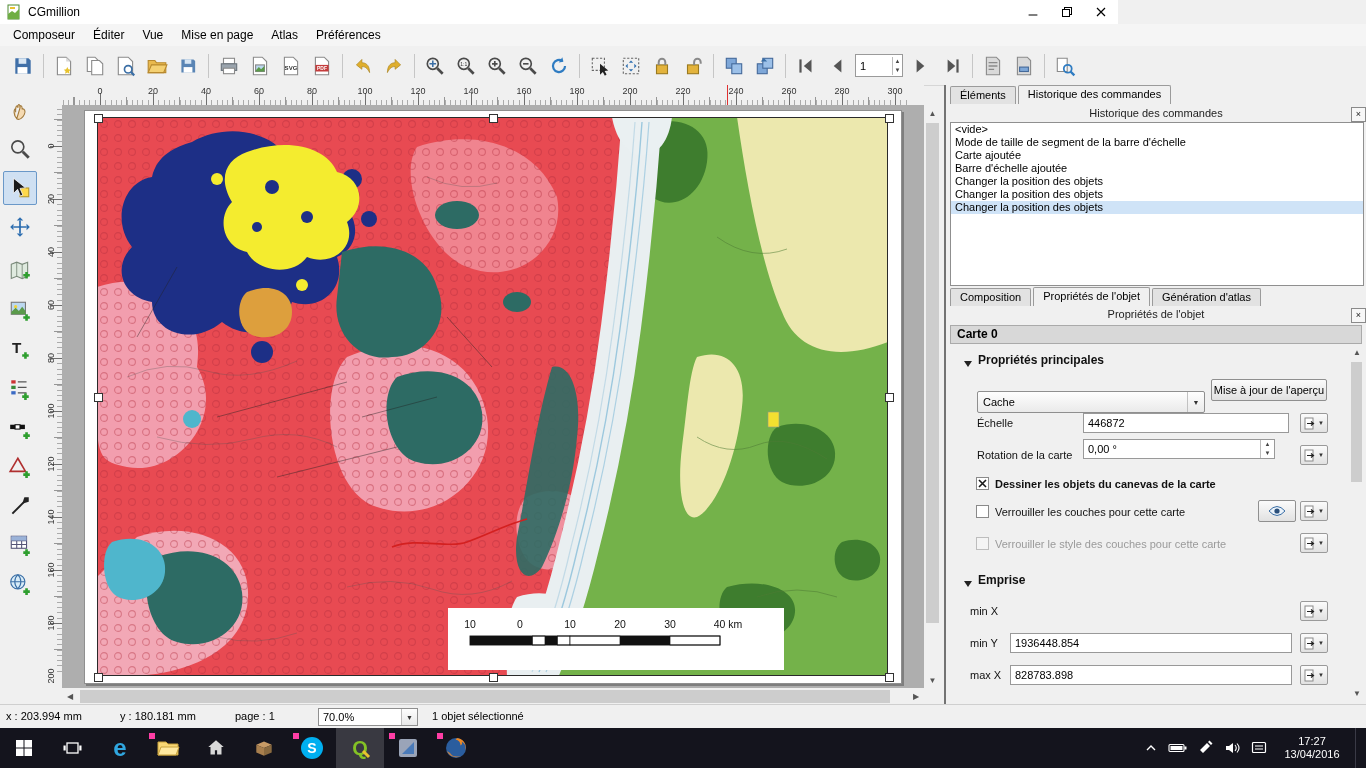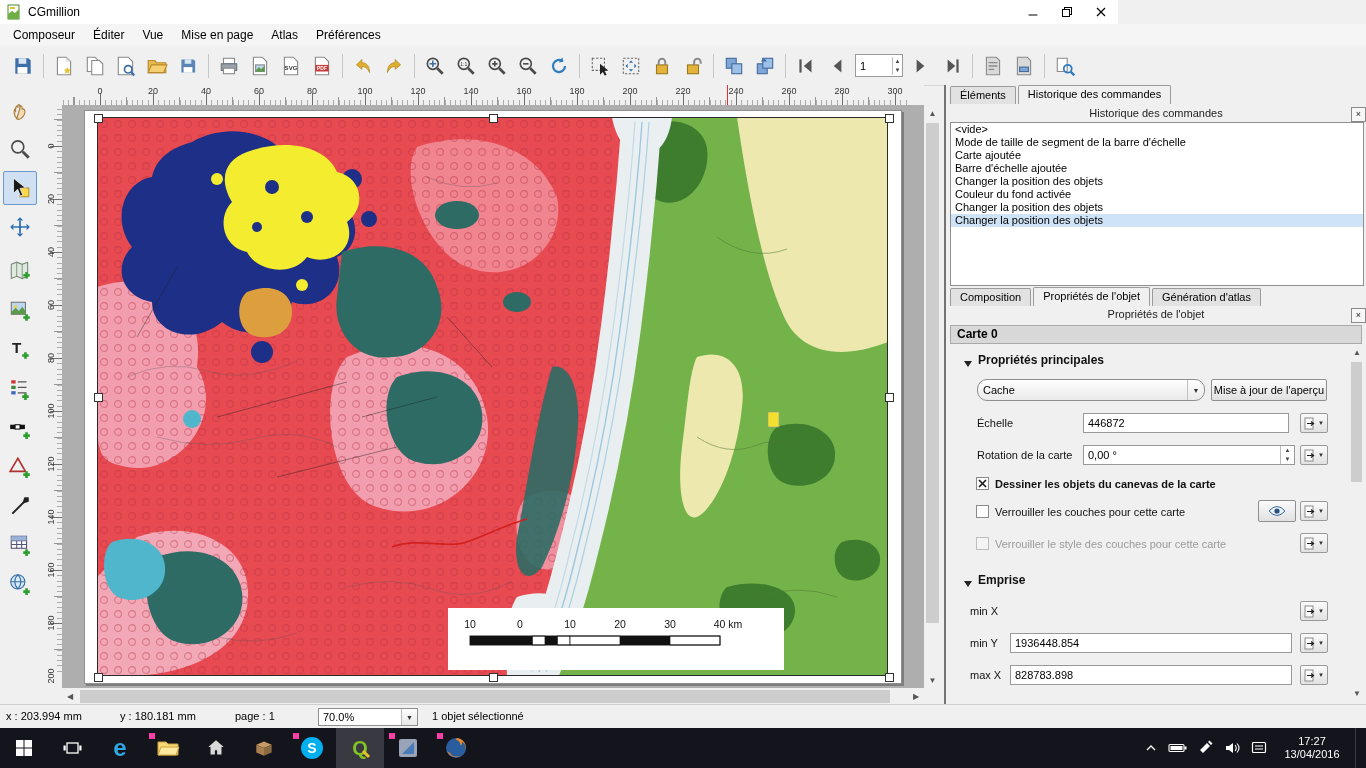--- a/index.html
+++ b/index.html
@@ -84,21 +84,21 @@
   .hrow{height:13px;line-height:13px;font-size:11px;padding-left:4px;white-space:nowrap;}
   .hrow.sel{background:#cfe3f7;}
   #cartehdr{position:absolute;left:4px;top:240px;width:412px;height:19px;background:#d8d8d8;border:1px solid #aaa;box-sizing:border-box;font-weight:bold;font-size:12px;line-height:17px;padding-left:6px;}
   #propcontent{position:absolute;left:4px;top:260px;width:412px;height:356px;overflow:hidden;}
 
   .ghead{position:absolute;display:flex;align-items:flex-end;gap:6px;font-weight:bold;font-size:12px;color:#111;}
   .tri-down{width:0;height:0;border-left:4px solid transparent;border-right:4px solid transparent;border-top:6px solid #222;}
   .plabel{position:absolute;font-size:11px;color:#111;}
   .plabel.dis{color:#9a9a9a;}
   .tfield{position:absolute;background:#fff;border:1px solid #999;font-size:11px;padding:1px 4px;font-family:inherit;box-sizing:border-box;outline:none;}
-  .combo{position:absolute;background:linear-gradient(#fefefe,#eaeaea);border:1px solid #8f8f8f;border-radius:10px;font-size:11px;display:flex;align-items:center;box-sizing:border-box;}
+  .combo{position:absolute;background:linear-gradient(#fefefe,#eaeaea);border:1px solid #8f8f8f;border-radius:2px;font-size:11px;display:flex;align-items:center;box-sizing:border-box;margin-top:12px;}
   .combo .ctext{flex:1;padding-left:5px;}
   .combo .carr{width:16px;text-align:center;font-size:7px;color:#333;border-left:1px solid #c2c2c2;align-self:stretch;display:flex;align-items:center;justify-content:center;}
   .pbtn{position:absolute;background:linear-gradient(#fbfbfb,#e1e1e1);border:1px solid #8f8f8f;border-radius:2px;font-size:11px;display:flex;align-items:center;justify-content:center;box-sizing:border-box;}
   .spin{position:absolute;background:#fff;border:1px solid #999;box-sizing:border-box;display:flex;}
   .spin input{flex:1;border:none;outline:none;font-size:11px;padding-left:4px;font-family:inherit;background:transparent;}
   .cbox{position:absolute;width:13px;height:13px;background:#fff;border:1px solid #8a8a8a;box-sizing:border-box;display:flex;align-items:center;justify-content:center;}
   .cbox.dis{border-color:#bdbdbd;background:#f4f4f4;}
   .cbox svg{width:11px;height:11px;}
   .ddbtn{position:absolute;width:28px;height:20px;background:linear-gradient(#fbfbfb,#e1e1e1);border:1px solid #9a9a9a;border-radius:2px;display:flex;align-items:center;justify-content:center;gap:1px;box-sizing:border-box;}
   .ddbtn .darr{font-size:6px;color:#333;}
@@ -613,21 +613,20 @@
       <div class="tab active">Historique des commandes</div>
     </div>
     <div class="docktitle" style="top:22px">Historique des commandes</div>
     <div class="dockclose" style="left:405px;top:22px">×</div>
     <div id="histlist">
       <div class="hrow">&lt;vide&gt;</div>
       <div class="hrow">Mode de taille de segment de la barre d'échelle</div>
       <div class="hrow">Carte ajoutée</div>
       <div class="hrow">Barre d'échelle ajoutée</div>
       <div class="hrow">Changer la position des objets</div>
-      <div class="hrow">Couleur du fond activée</div>
       <div class="hrow">Changer la position des objets</div>
       <div class="hrow sel">Changer la position des objets</div>
     </div>
 
     <div class="tabrow" style="top:202px;">
       <div class="tab">Composition</div>
       <div class="tab active">Propriétés de l'objet</div>
       <div class="tab">Génération d'atlas</div>
     </div>
     <div class="docktitle" style="top:223px">Propriétés de l'objet</div>
@@ -650,21 +649,21 @@
       <input class="tfield" style="left: 133px; top: 68px; width: 206px; height: 20px;" readonly="" value="446872">
       <div class="ddbtn" style="left:350px;top:68px">
         <svg width="13" height="13" viewBox="0 0 13 13">
             <rect x="1" y="1" width="8" height="11" class="fw"></rect>
             <path d="M3,6.5 h6 M7,4.5 l2.5,2 -2.5,2" fill="none" stroke="#222" stroke-width="1.2"></path>
           </svg>
         <span class="darr">▼</span>
       </div>
 
       <div class="plabel" style="left:27px;top:104px">Rotation de la carte</div>
-      <div class="spin" style="left:133px;top:100px;width:212px;height:20px">
+      <div class="spin" style="left:133px;top:94px;width:192px;height:20px">
         <input readonly="" value="0,00 °" style="">
         <div class="spincol">
             <span>▲</span>
             <span>▼</span>
           </div>
       </div>
       <div class="ddbtn" style="left:350px;top:100px">
         <svg width="13" height="13" viewBox="0 0 13 13">
             <rect x="1" y="1" width="8" height="11" class="fw"></rect>
             <path d="M3,6.5 h6 M7,4.5 l2.5,2 -2.5,2" fill="none" stroke="#222" stroke-width="1.2"></path>

